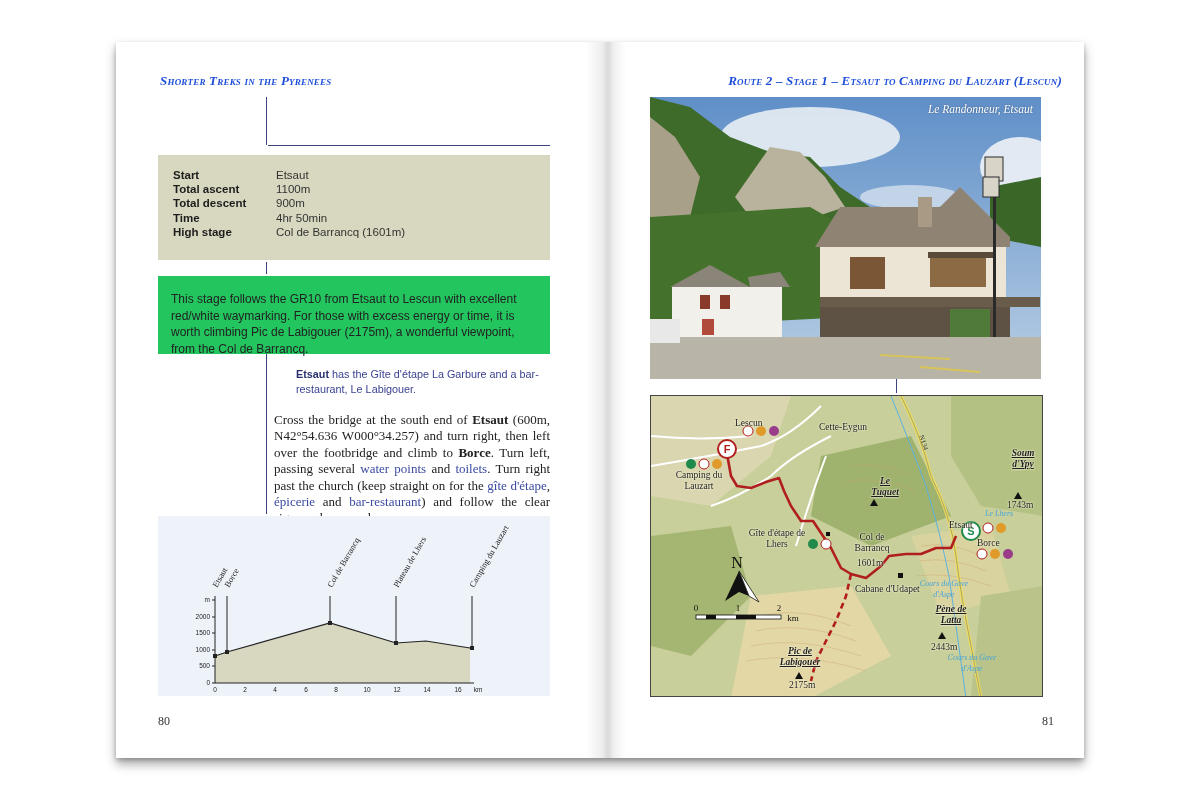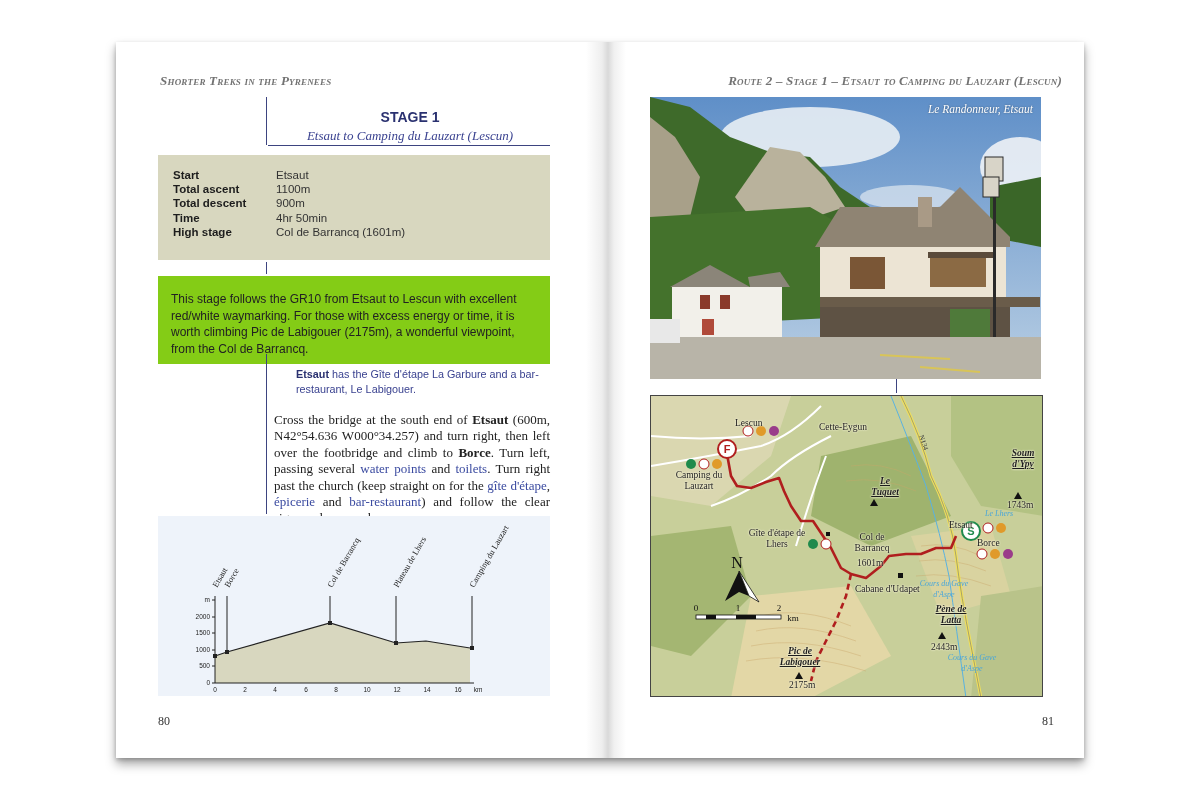--- a/index.html
+++ b/index.html
@@ -15,43 +15,43 @@
       position: absolute; left: 470px; top: 0; width: 40px; height: 100%;
       background: linear-gradient(to right, #ffffff 0%, #eeeeee 40%, #d9d9d9 55%, #f0f0f0 70%, #ffffff 100%);
     }
     .page { position: absolute; top: 0; height: 100%; }
     .page-left { left: 0; width: 480px; }
     .page-right { left: 490px; width: 478px; }
 
     .running-head {
       position: absolute; top: 31px;
       font-family: "Liberation Serif", serif; font-style: italic; font-weight: bold;
-      font-variant: small-caps; color: #737373; font-size: 13px; letter-spacing: 0.2px;
+      font-variant: small-caps; color: #1d4ed8; font-size: 13px; letter-spacing: 0.2px;
     }
     .page-left .running-head { left: 44px; }
     .page-right .running-head { right: 22px; }
 
     .vline { position: absolute; width: 1px; background: #3d4480; }
 
     .stage-heading { position: absolute; left: 152px; top: 67px; width: 284px; text-align: center; }
     .stage-title { font-family: "Liberation Sans", sans-serif; font-weight: bold; color: #2a3170; font-size: 14px; }
     .stage-sub { font-family: "Liberation Serif", serif; font-style: italic; color: #3a4290; font-size: 13px; margin-top: 3px; }
     .stage-rule { position: absolute; left: 152px; top: 103px; width: 282px; height: 1px; background: #3d4480; }
 
     .info-box {
       position: absolute; left: 42px; top: 113px; width: 392px; height: 105px;
       background: #d8d7bf; padding: 13px 15px;
     }
     .info-row { display: flex; font-size: 11.5px; line-height: 14.2px; color: #1d1d1d; }
     .info-label { width: 103px; font-weight: bold; }
     .info-value { color: #333; }
 
     .intro-box {
-      position: absolute; left: 42px; top: 234px; width: 392px; height: 88px;
-      background: #84cc16; padding: 15px 13px; font-size: 12px; line-height: 16.5px; color: #222;
+      position: absolute; left: 42px; top: 234px; width: 392px; height: 78px;
+      background: #22c55e; padding: 15px 13px; font-size: 12px; line-height: 16.5px; color: #222;
     }
 
     .aside-note {
       position: absolute; left: 180px; top: 325px; width: 250px;
       font-size: 10.8px; line-height: 15px; color: #3a4290;
     }
     .aside-note b { font-weight: bold; color: #2a3170; }
 
     .body-text {
       position: absolute; left: 158px; top: 370px; width: 276px;
@@ -96,24 +96,20 @@
 </head>
 <body>
 
 <div class="spread">
   <div class="gutter"></div>
 
   <div class="page page-left">
     <div class="running-head">Shorter Treks in the Pyrenees</div>
 
     <div class="vline" style="left:150px; top:55px; height:48px;"></div>
-    <div class="stage-heading">
-      <div class="stage-title">STAGE 1</div>
-      <div class="stage-sub">Etsaut to Camping du Lauzart (Lescun)</div>
-    </div>
     <div class="stage-rule"></div>
 
     <div class="info-box">
       <div class="info-row">
         <span class="info-label">Start</span>
         <span class="info-value">Etsaut</span>
       </div>
       <div class="info-row">
         <span class="info-label">Total ascent</span>
         <span class="info-value">1100m</span>

